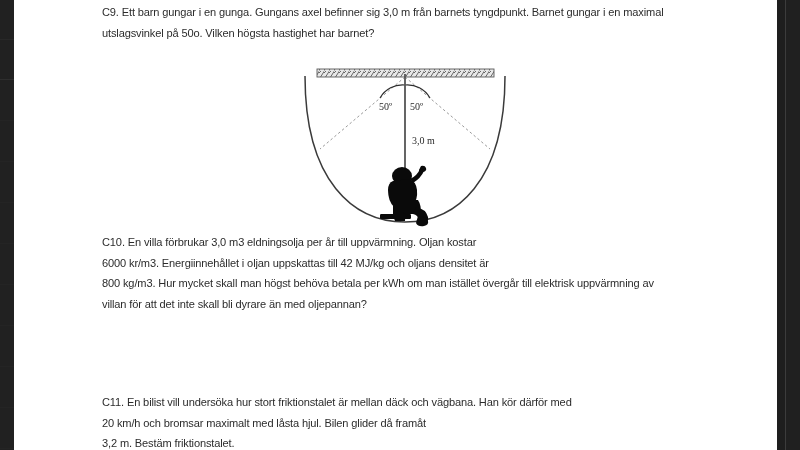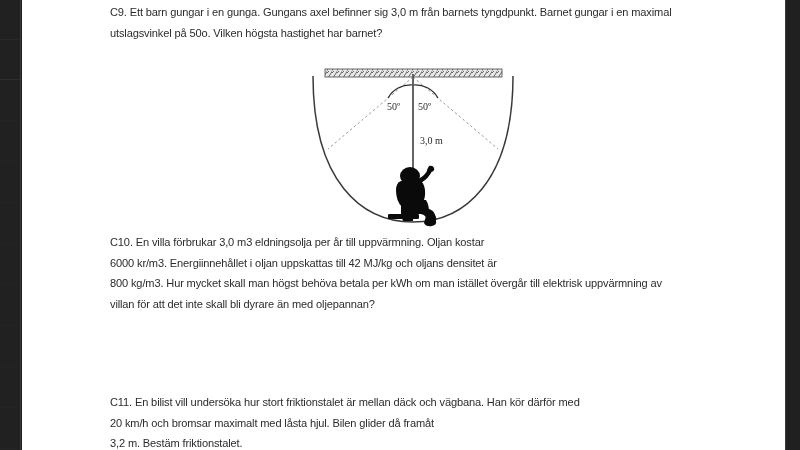--- a/index.html
+++ b/index.html
@@ -62,21 +62,21 @@
     left: 785px; top: 0;
     width: 15px; height: 450px;
     background: #202020;
     border-left: 1px solid #3c3c3c;
     box-sizing: border-box;
   }
 
   
   #page {
     position: absolute;
-    left: 22px; top: 0;
+    left: 14px; top: 0;
     width: 763px;
     height: 450px;
     background: #ffffff;
     overflow: hidden;
   }
   .para {
     position: absolute;
     left: 88px;
     width: 600px;
     color: #2c2c2c;

